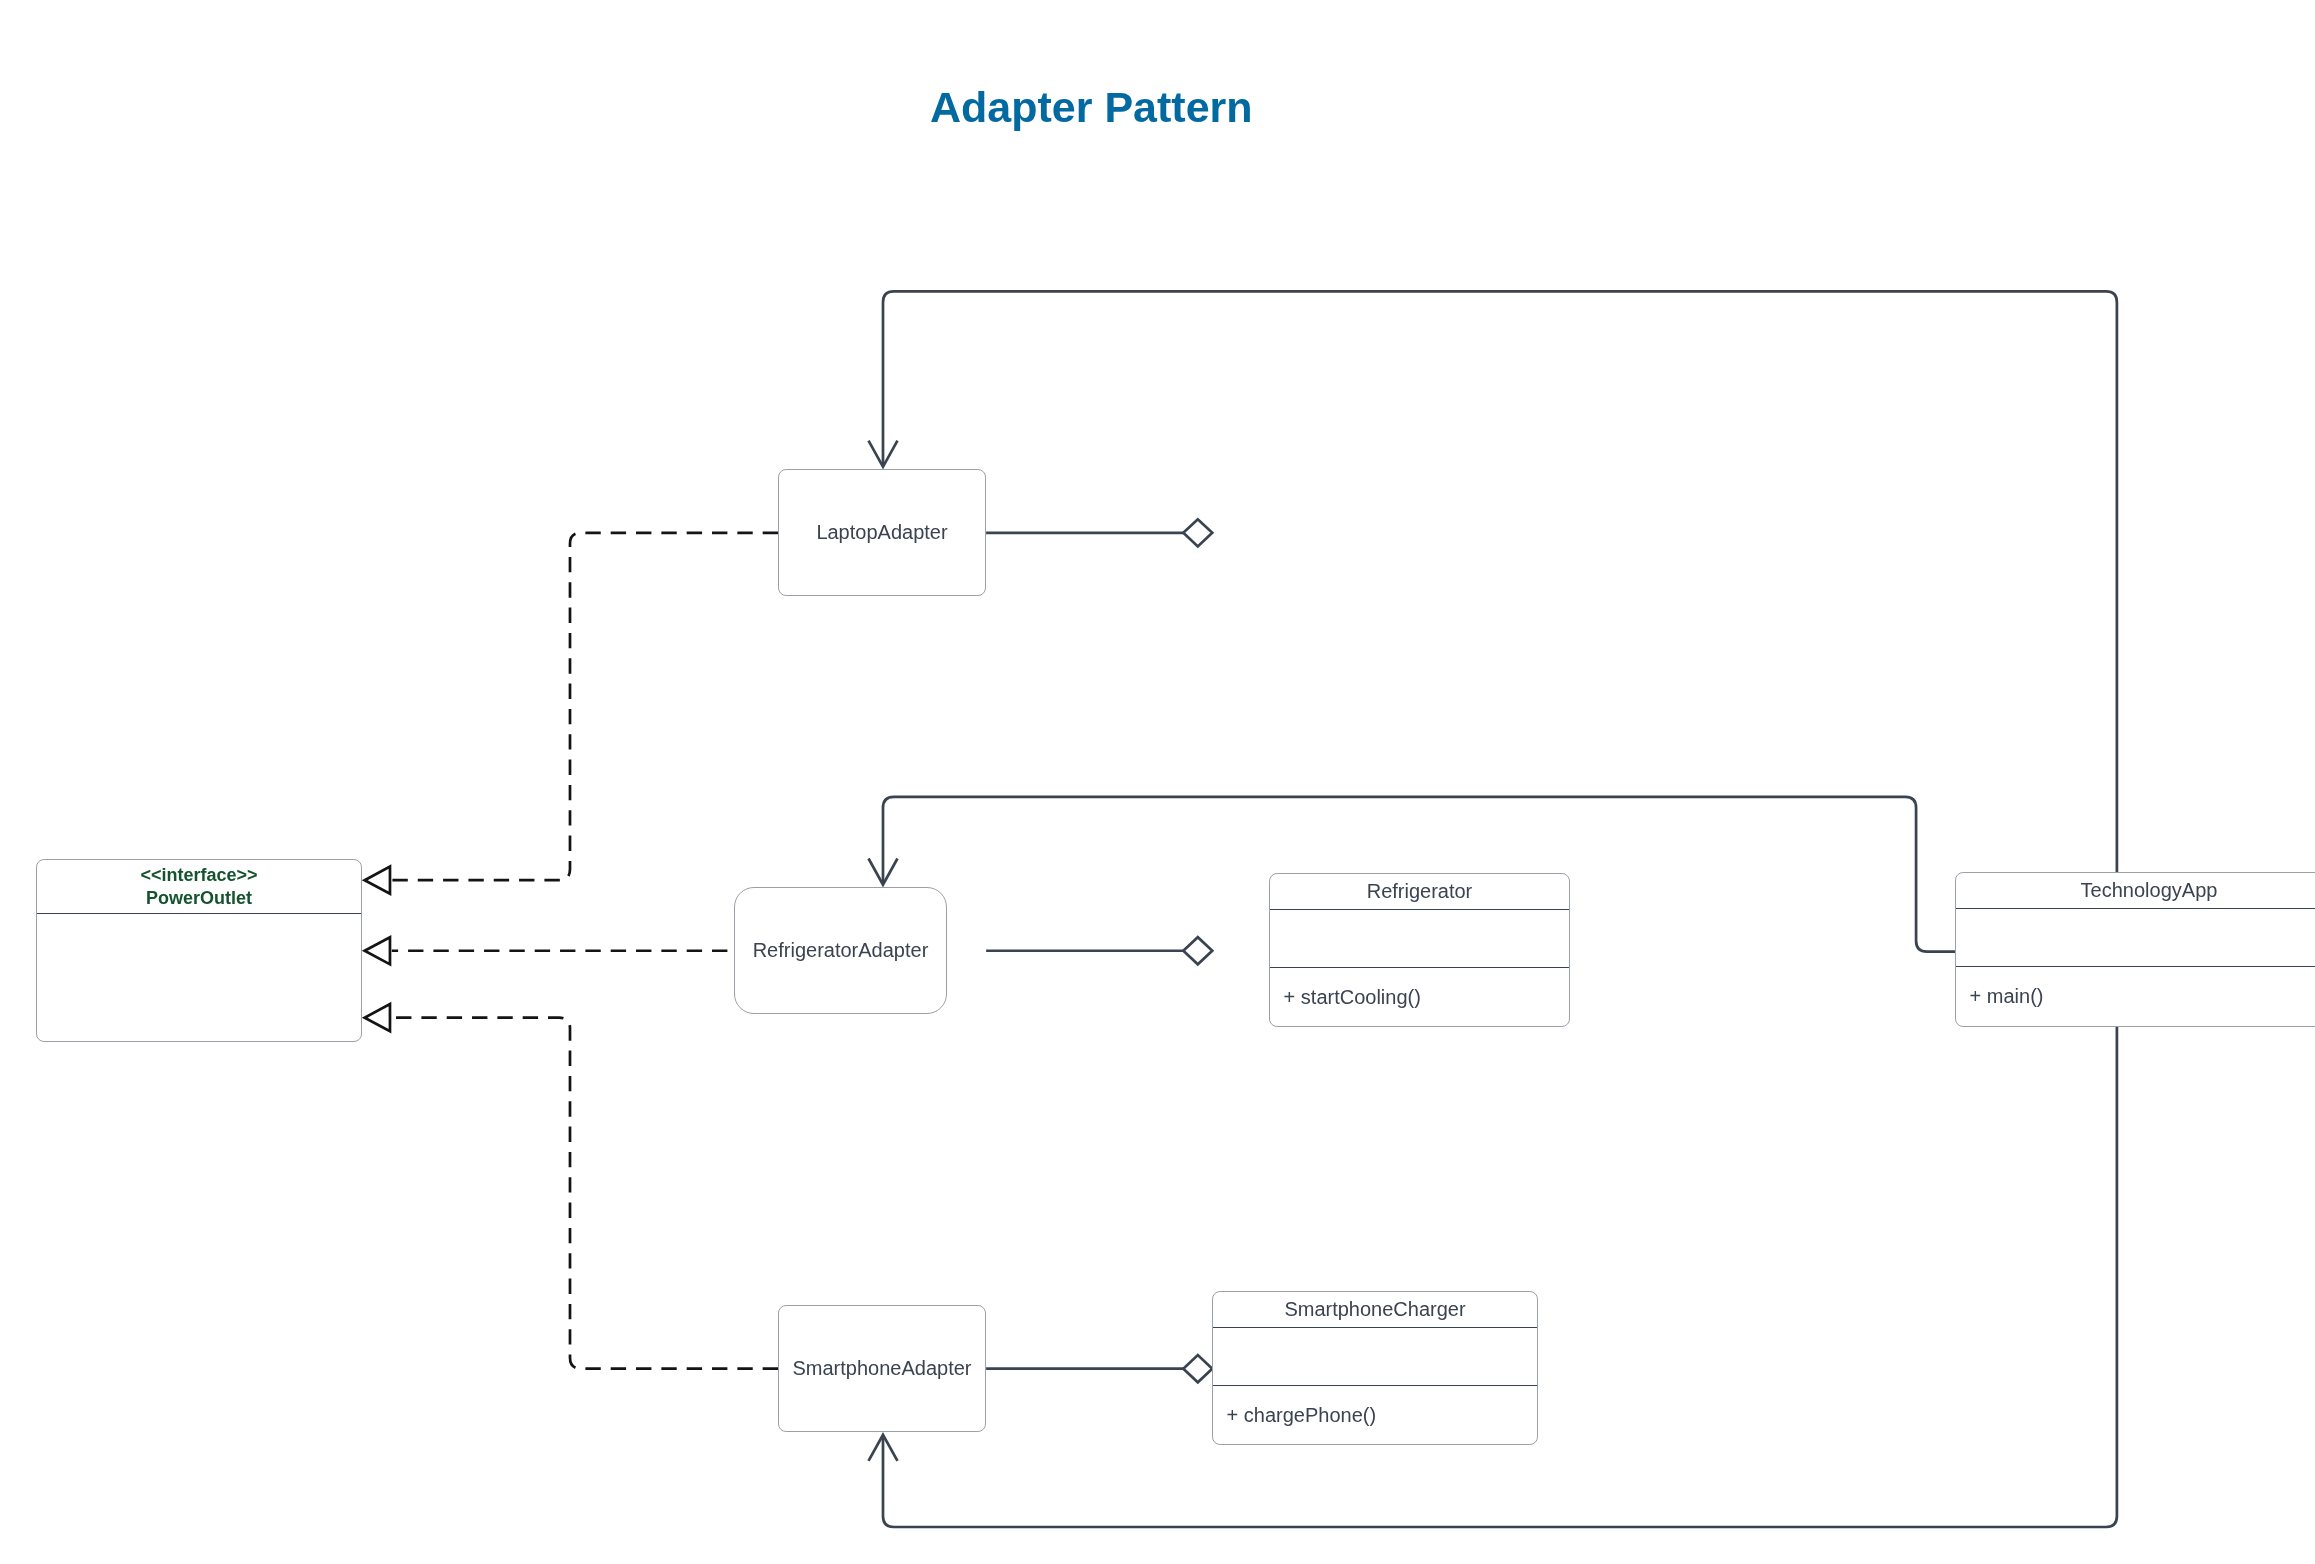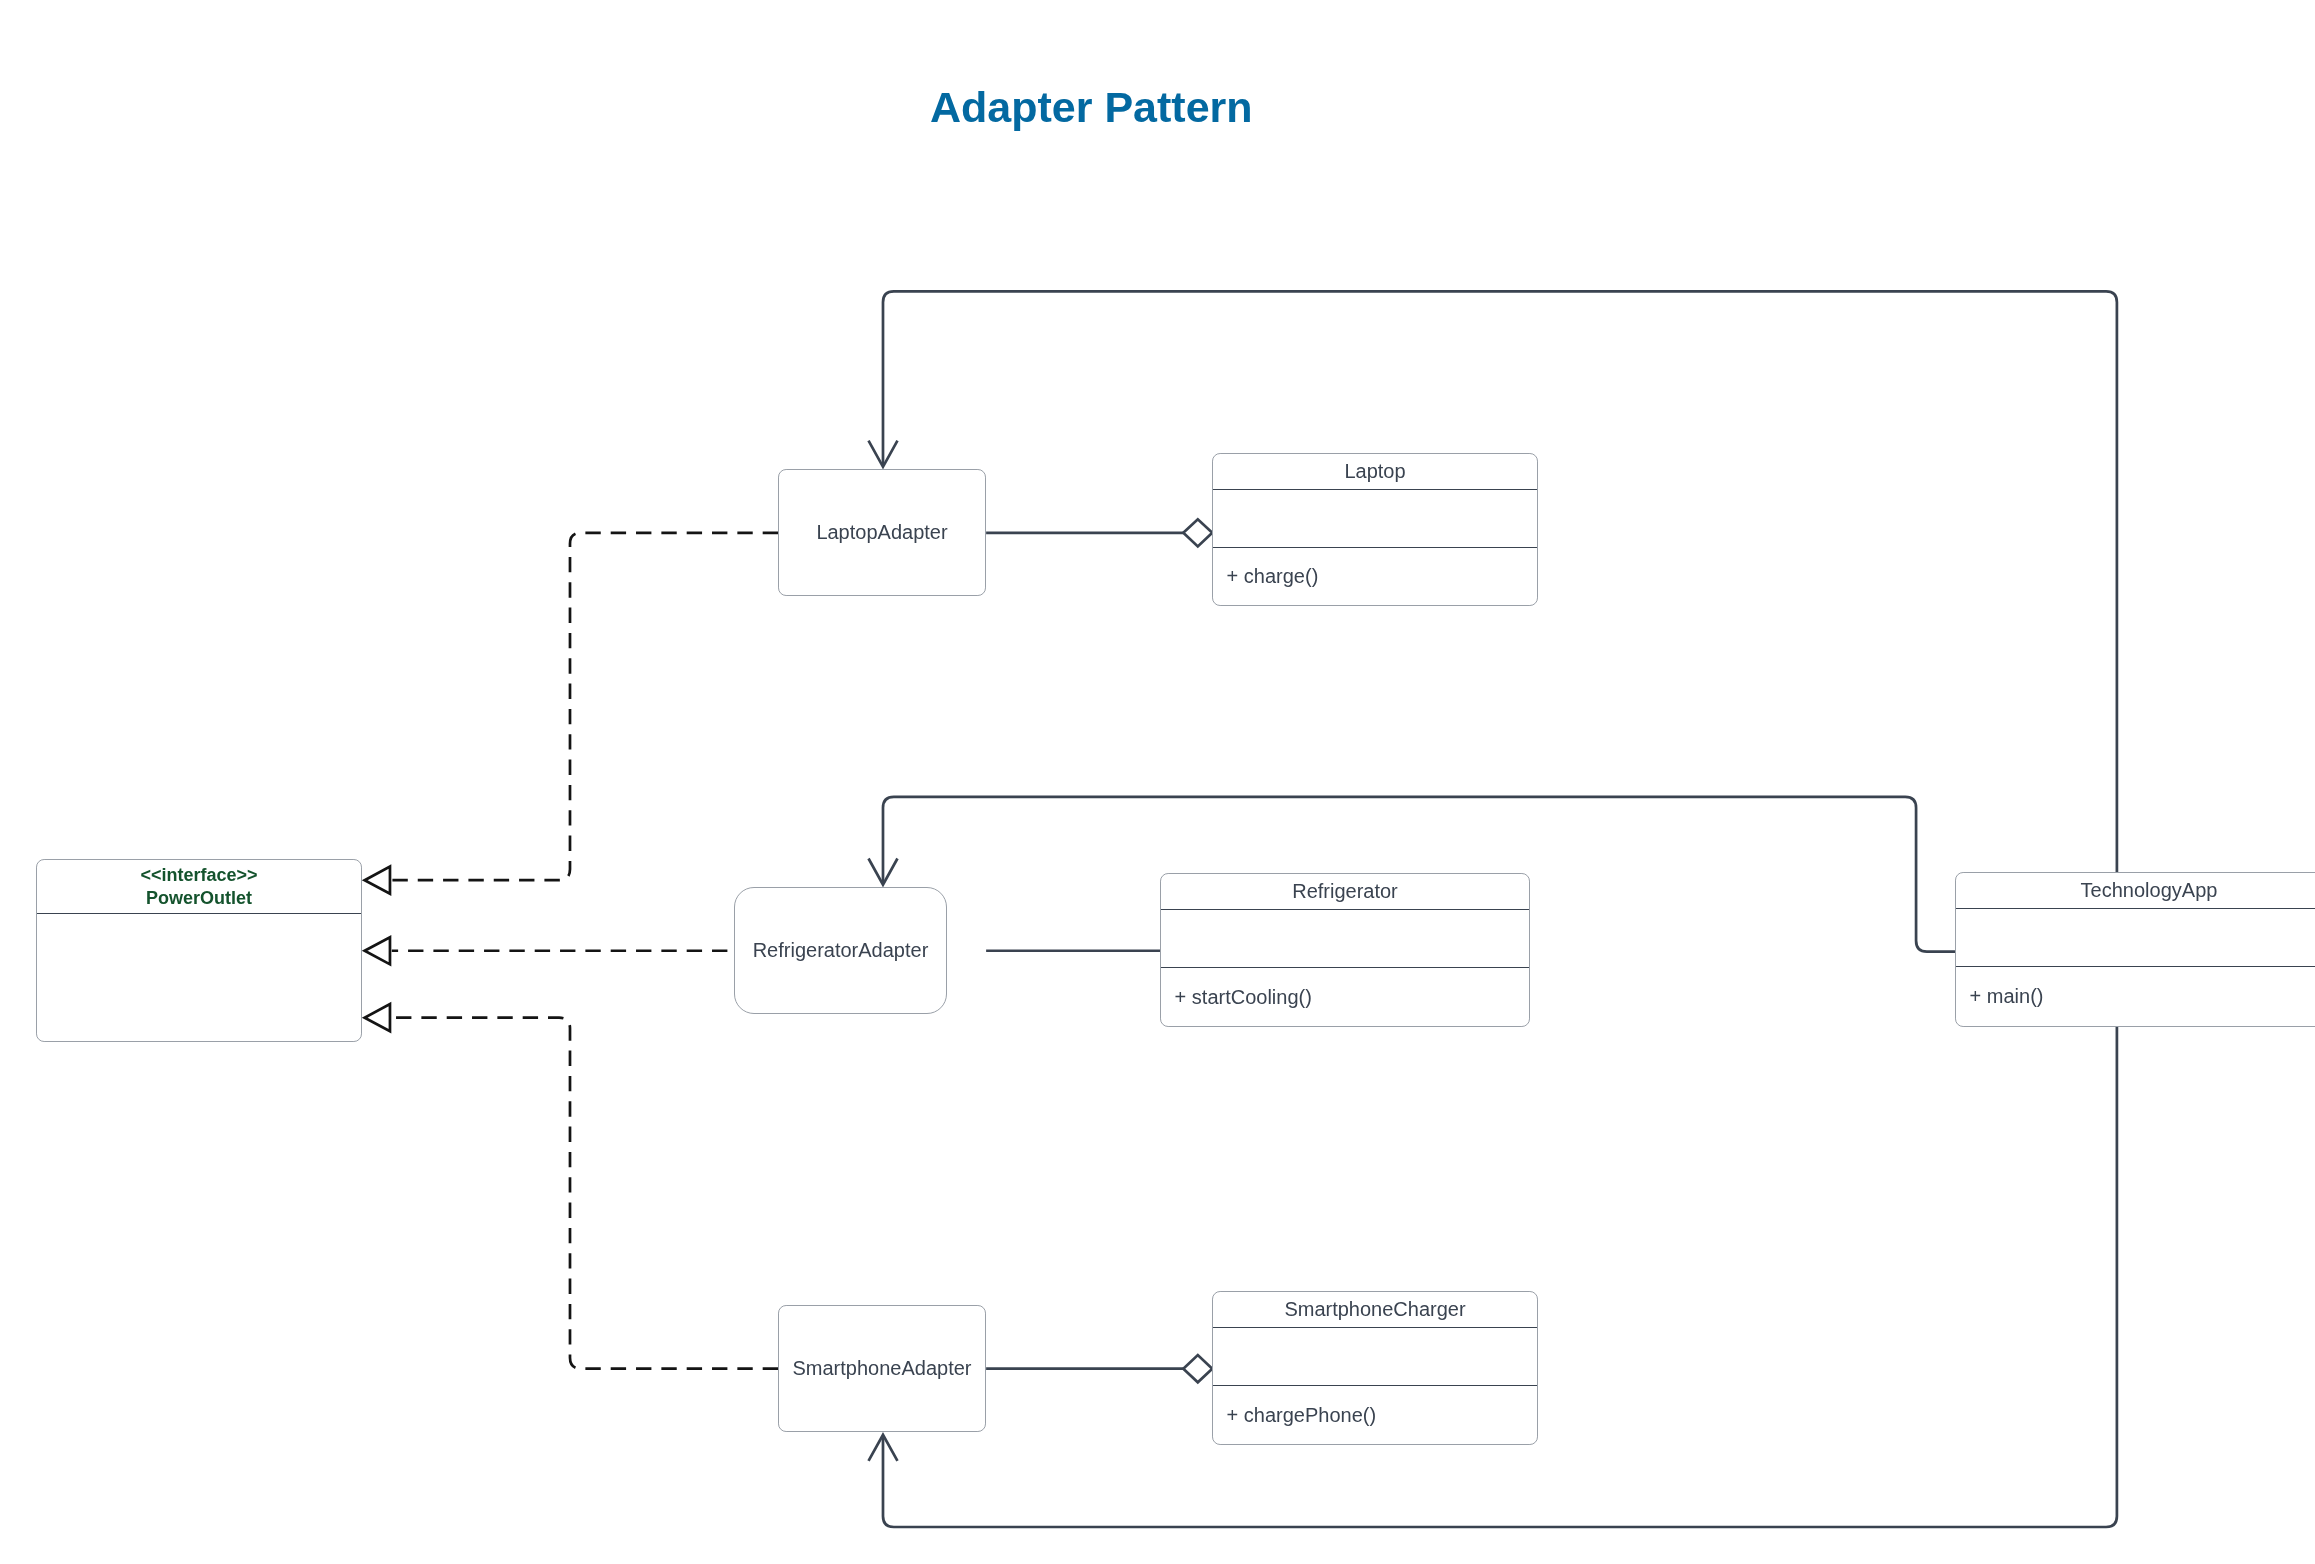--- a/index.html
+++ b/index.html
@@ -138,27 +138,22 @@
   </div>
 
   <div class="box adapter-box" style="left:734px; top:887px; width:213px; height:127px;border-radius:20px;">
     <span>RefrigeratorAdapter</span>
   </div>
 
   <div class="box adapter-box" style="left:778px; top:1305px; width:208px; height:127px;">
     <span>SmartphoneAdapter</span>
   </div>
 
-  <div class="box class-box" style="left:1212px; top:453px; width:326px; height:153px;">
-    <div class="class-title">Laptop</div>
-    <div class="class-attrs"></div>
-    <div class="class-methods">+ charge()</div>
-  </div>
 
-  <div class="box class-box" style="left:1160px; top:873px; width:370px; height:154px;">
+  <div class="box class-box" style="left:1269px; top:873px; width:301px; height:154px;">
     <div class="class-title">Refrigerator</div>
     <div class="class-attrs"></div>
     <div class="class-methods">+ startCooling()</div>
   </div>
 
   <div class="box class-box" style="left:1212px; top:1291px; width:326px; height:154px;">
     <div class="class-title">SmartphoneCharger</div>
     <div class="class-attrs"></div>
     <div class="class-methods">+ chargePhone()</div>
   </div>

